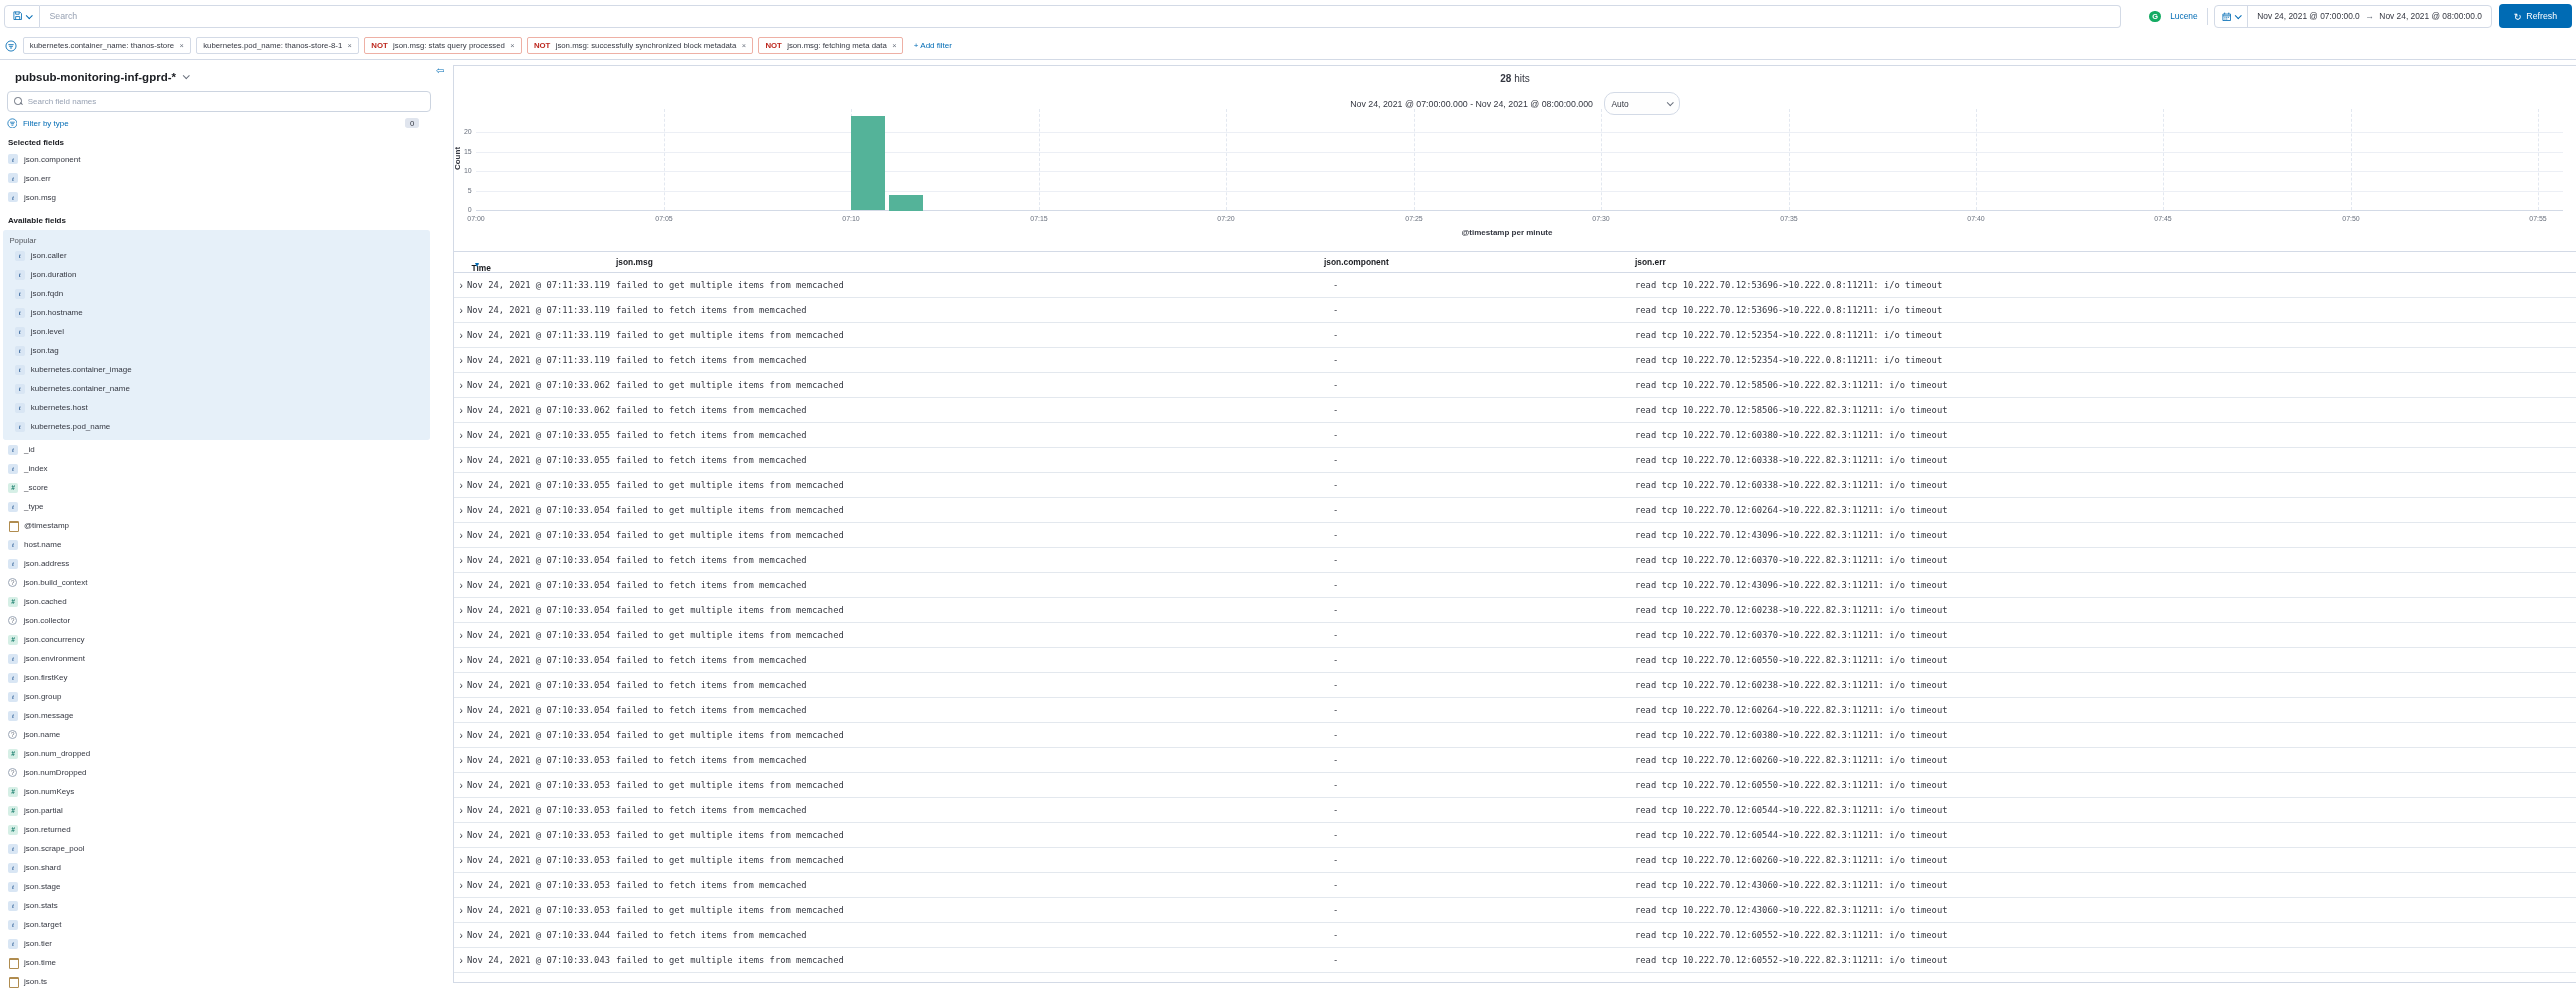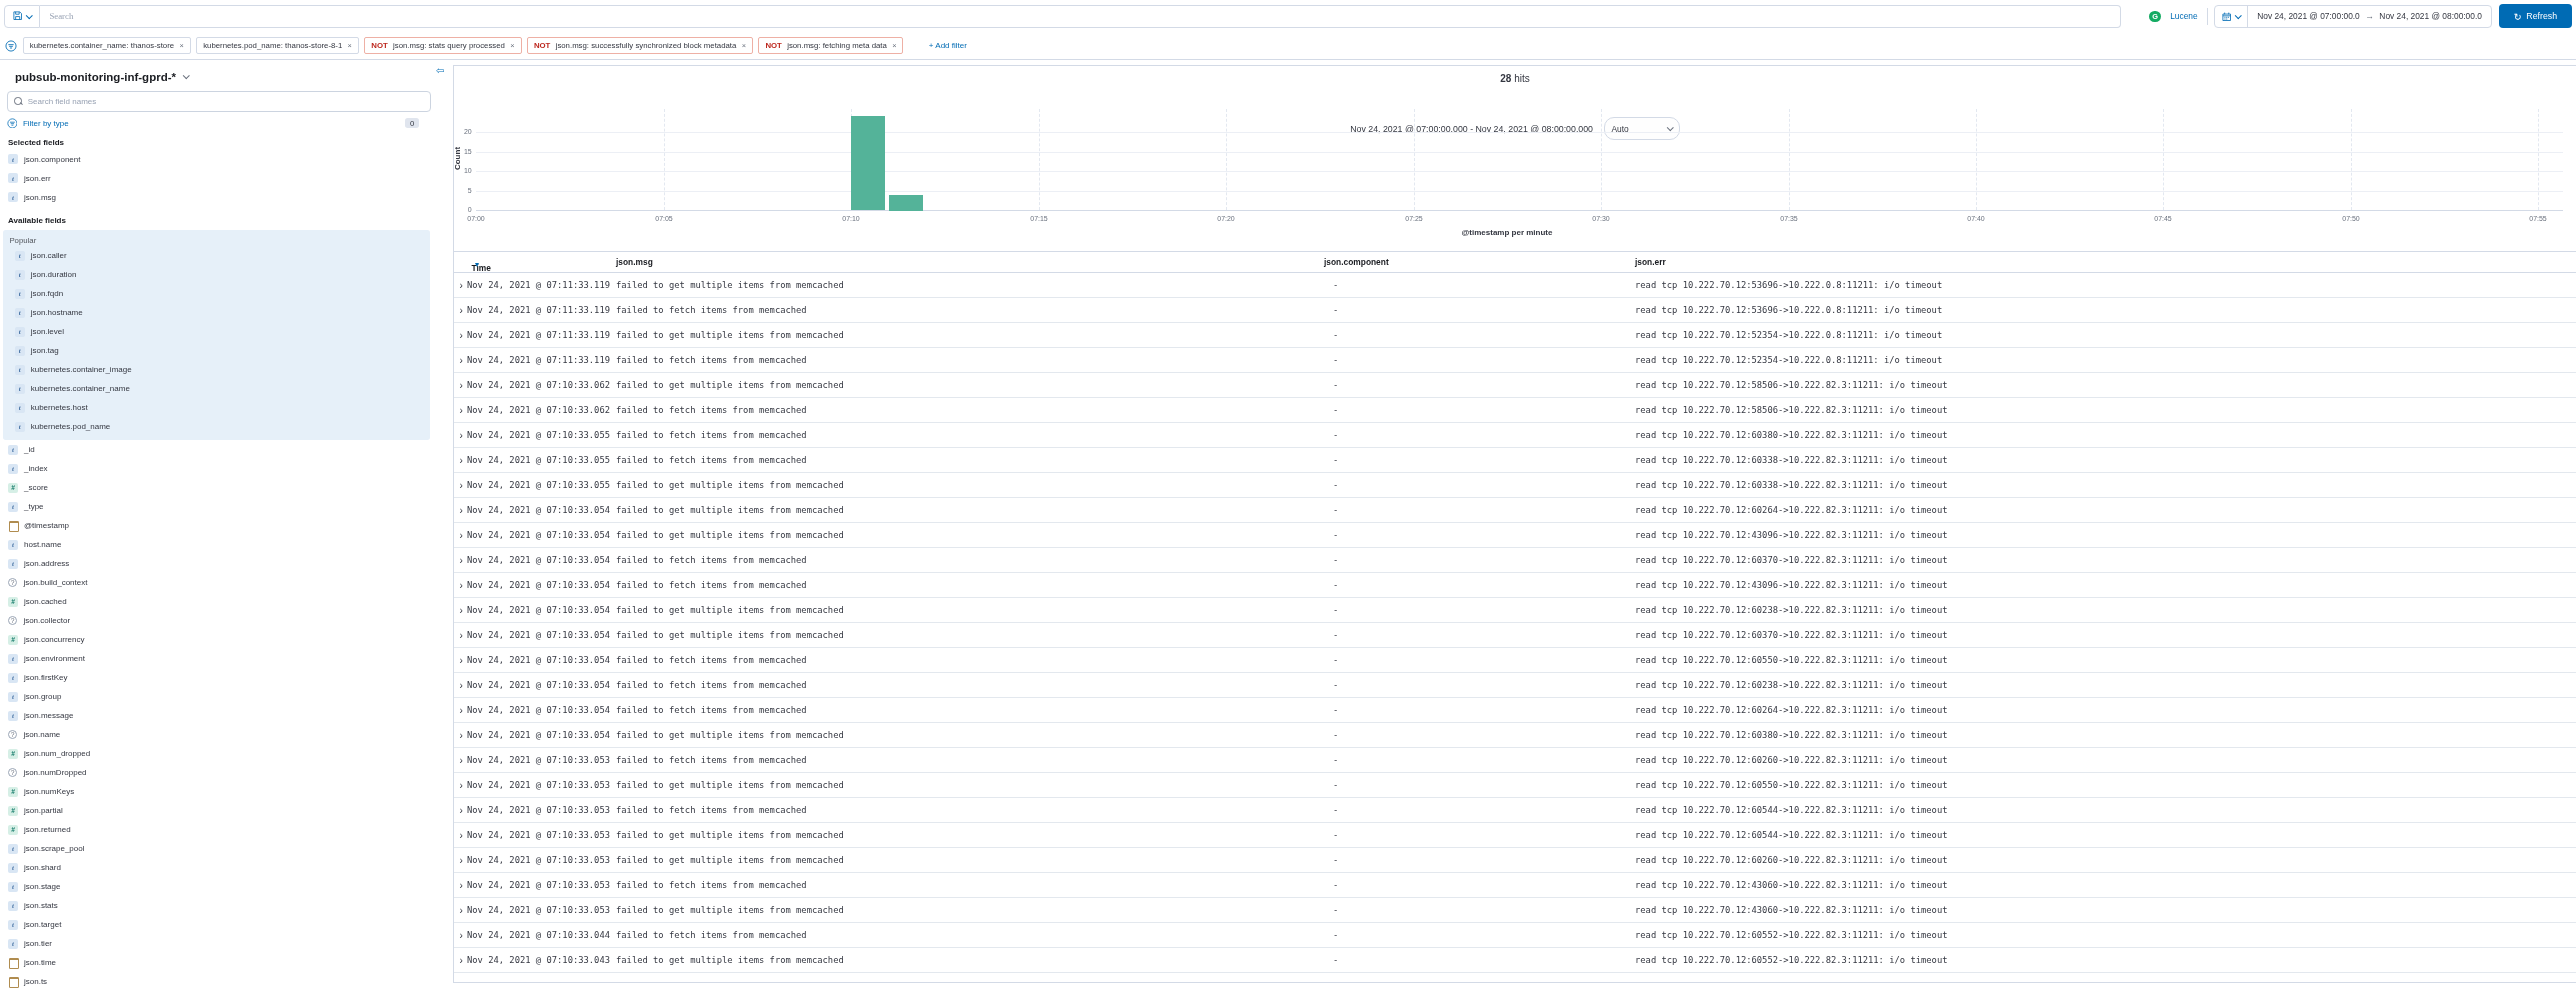--- a/index.html
+++ b/index.html
@@ -9,21 +9,21 @@
 
   
   .topbar { position:absolute; top:0; left:0; right:0; height:32px; background:#fff; }
   .querybar { position:absolute; left:4px; top:4.7px; height:23px; width:2117px; display:flex; }
   .saved-query-btn { width:36px; height:23px; border:0.7px solid #d3dae6; border-radius:4px 0 0 4px;
     display:flex; align-items:center; justify-content:center; gap:3.4px; background:#fff; cursor:pointer; }
   .chev { width:4.7px; height:4.7px; border-right:1.1px solid #69707d; border-bottom:1.1px solid #69707d;
     transform:rotate(45deg) translateY(-1.3px); display:inline-block; }
   .chev.blue { border-color:#006bb4; }
   .search-input { flex:1; height:23px; border:0.7px solid #d3dae6; border-left:none; border-radius:0 4px 4px 0;
-    padding:0 9.4px; font-size:8.8px; font-family:Liberation Serif, serif; color:#343741; background:#fff; outline:none; }
+    padding:0 9.4px; font-size:8.8px; font-family:Liberation Sans, sans-serif; color:#343741; background:#fff; outline:none; }
   .search-input::placeholder { color:#98a2b3; }
   .top-right { position:absolute; right:4px; top:3.4px; height:26px; display:flex; align-items:center; gap:6.7px; }
   .g-badge { width:11.5px; height:11.5px; border-radius:50%; background:#15ab63; color:#fff;
     font-size:7.4px; font-weight:bold; display:flex; align-items:center; justify-content:center; }
   .lucene { color:#006bb4; font-size:8.4px; cursor:pointer; padding:0 2.7px; }
   .vsep { width:0.7px; height:17.5px; background:#d3dae6; }
   .datepicker { height:23px; border:0.7px solid #d3dae6; border-radius:4px; background:#fff;
     display:flex; align-items:center; }
   .dp-left { display:flex; align-items:center; gap:4px; padding:0 6.7px; height:100%;
     border-right:0.7px solid #d3dae6; cursor:pointer; }
@@ -35,21 +35,21 @@
   .refresh-glyph { font-size:9.4px; }
 
   
   .filterbar { position:absolute; top:32px; left:0; right:0; height:28px; border-bottom:0.7px solid #d3dae6;
     display:flex; align-items:center; padding:0 5.4px; gap:5.4px; background:#fff; }
   .pill { height:17.5px; border:0.7px solid #d3dae6; border-radius:2px; background:#fff; display:inline-flex;
     align-items:center; gap:4px; padding:0 6px; font-size:7.8px; color:#343741; cursor:pointer; white-space:nowrap; }
   .pill.negated { border-color:#eeb0a5; }
   .pill .not { color:#bd271e; font-weight:bold; margin-right:1.3px; }
   .pill .x { color:#69707d; font-size:7.4px; margin-left:1.3px; cursor:pointer; }
-  .add-filter { color:#006bb4; font-size:8px; margin-left:20px; cursor:pointer; text-decoration:none; white-space:nowrap; }
+  .add-filter { color:#006bb4; font-size:8px; margin-left:5px; cursor:pointer; text-decoration:none; white-space:nowrap; }
 
   
   .sidebar { position:absolute; top:60px; left:0; width:453px; bottom:0; overflow:hidden; background:#fff; padding-top:8px; }
   .sb-title { display:flex; align-items:center; gap:6.7px; padding:2.7px 0 0 15px; font-size:11.5px; font-weight:bold; color:#1a1c21; cursor:pointer; }
   .sb-search { margin:8px 21.6px 0 6.7px; height:21px; border:0.7px solid #ccd4e0; border-radius:4px; background:#fff;
     display:flex; align-items:center; padding:0 6.7px; gap:5.4px; }
   .sb-search input { border:none; outline:none; flex:1; font-size:8px; font-family:inherit; color:#343741; }
   .sb-search input::placeholder { color:#98a2b3; }
   .mag { position:relative; width:8px; height:8px; flex:0 0 auto; }
   .mag::before { content:""; position:absolute; left:0; top:0; width:5.4px; height:5.4px; border:1px solid #69707d; border-radius:50%; }
@@ -70,21 +70,21 @@
   .fi-date { background:transparent; position:relative; }
   .fi-date::before { content:""; position:absolute; left:0.7px; top:0.7px; width:8px; height:8px;
     border:0.8px solid #b08c4f; border-top:2.7px solid #b08c4f; border-radius:1.3px; }
   .collapse-icon { position:absolute; left:436px; top:65px; color:#006bb4; font-size:10px; cursor:pointer; }
 
   
   .main { position:absolute; top:65px; left:453px; right:0; height:918px; background:#fff;
     border-left:0.7px solid #d3dae6; border-top:0.7px solid #d3dae6; border-bottom:0.7px solid #d3dae6; }
   .hits-row { position:absolute; top:6.7px; left:0; right:0; text-align:center; font-size:10px; color:#343741; }
   .hits-row b { font-weight:bold; }
-  .subtitle-row { position:absolute; top:26px; left:0; right:0; display:flex; align-items:center; justify-content:center; gap:10.8px;margin-top:25px; }
+  .subtitle-row { position:absolute; top:26px; left:0; right:0; display:flex; align-items:center; justify-content:center; gap:10.8px; }
   .subtitle { font-size:8.8px; color:#343741; }
   .interval-select { width:76px; height:23px; border:0.7px solid #d3dae6; border-radius:10px; background:#fefefe;
     display:flex; align-items:center; justify-content:space-between; padding:0 6.7px; font-size:8.4px; cursor:pointer; }
   #plot { position:absolute; left:0; top:0; width:2123px; height:175px; }
   .hgrid { position:absolute; height:0.7px; background:#eceff5; }
   .hgrid.base { background:#d3dae6; }
   .vgrid { position:absolute; width:0; border-left:0.7px dashed #e3e8f0; }
   .ytick { position:absolute; width:15px; text-align:right; font-size:7px; color:#69707d; }
   .xtick { position:absolute; font-size:7px; color:#69707d; transform:translateX(-50%); }
   .bar { position:absolute; background:#54b399; cursor:pointer; }

